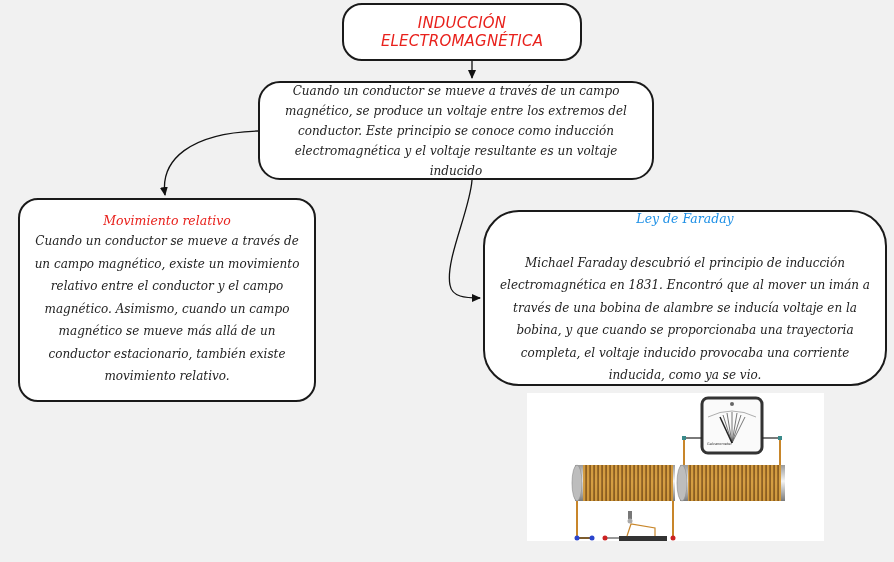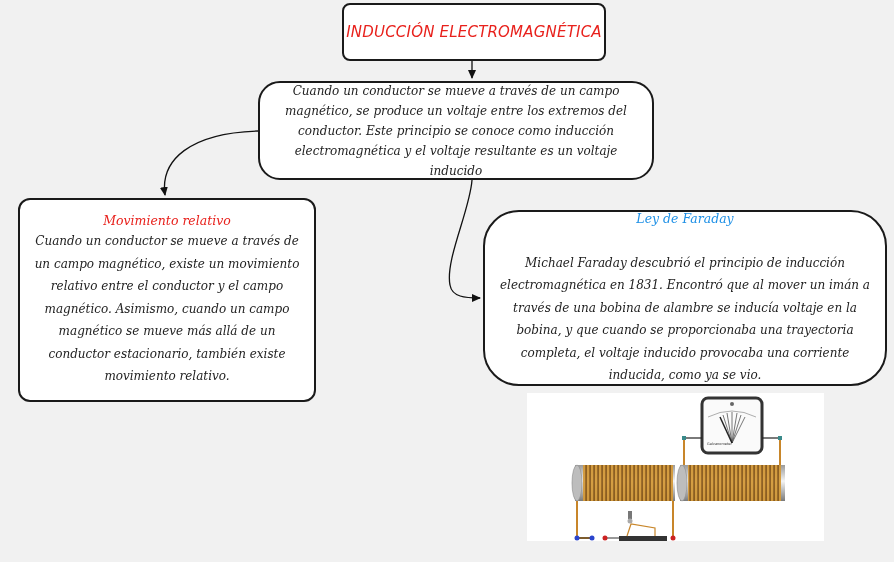--- a/index.html
+++ b/index.html
@@ -10,35 +10,35 @@
   }
   .node {
     position: absolute; background: #ffffff;
     border: 2px solid #1a1a1a; box-sizing: border-box;
     text-align: center; color: #222;
     font-style: italic;
     font-family: "DejaVu Serif", serif;
     display: flex; flex-direction: column; justify-content: center; align-items: center;
   }
   #title-node {
-    left: 342px; top: 3px; width: 264px; height: 58px;
-    border-radius: 8px;
+    left: 342px; top: 3px; width: 240px; height: 58px;
+    border-radius: 20px;
   }
   #title-node .title {
     color: #e8211c; font-size: 15px; letter-spacing: 0.2px;
     font-family: "DejaVu Sans", sans-serif; font-style: italic;
   }
   #main-node {
     left: 258px; top: 81px; width: 396px; height: 99px;
     border-radius: 22px; padding: 4px 8px;
   }
   #main-node p { margin: 0; font-size: 12px; line-height: 20px; }
   #left-node {
     left: 18px; top: 198px; width: 298px; height: 204px;
-    border-radius: 12px; padding: 6px 10px;
+    border-radius: 20px; padding: 6px 10px;
   }
   #right-node {
     left: 483px; top: 210px; width: 404px; height: 176px;
     border-radius: 36px; padding: 6px 12px;
   }
   .node-title { font-size: 12.5px; line-height: 18px; }
   #left-node .node-title { color: #e8211c; }
   #right-node .node-title { color: #1e90e6; }
   .node-body { margin: 0; font-size: 12px; line-height: 22.5px; }
   #left-node .node-body { line-height: 22.5px; }

